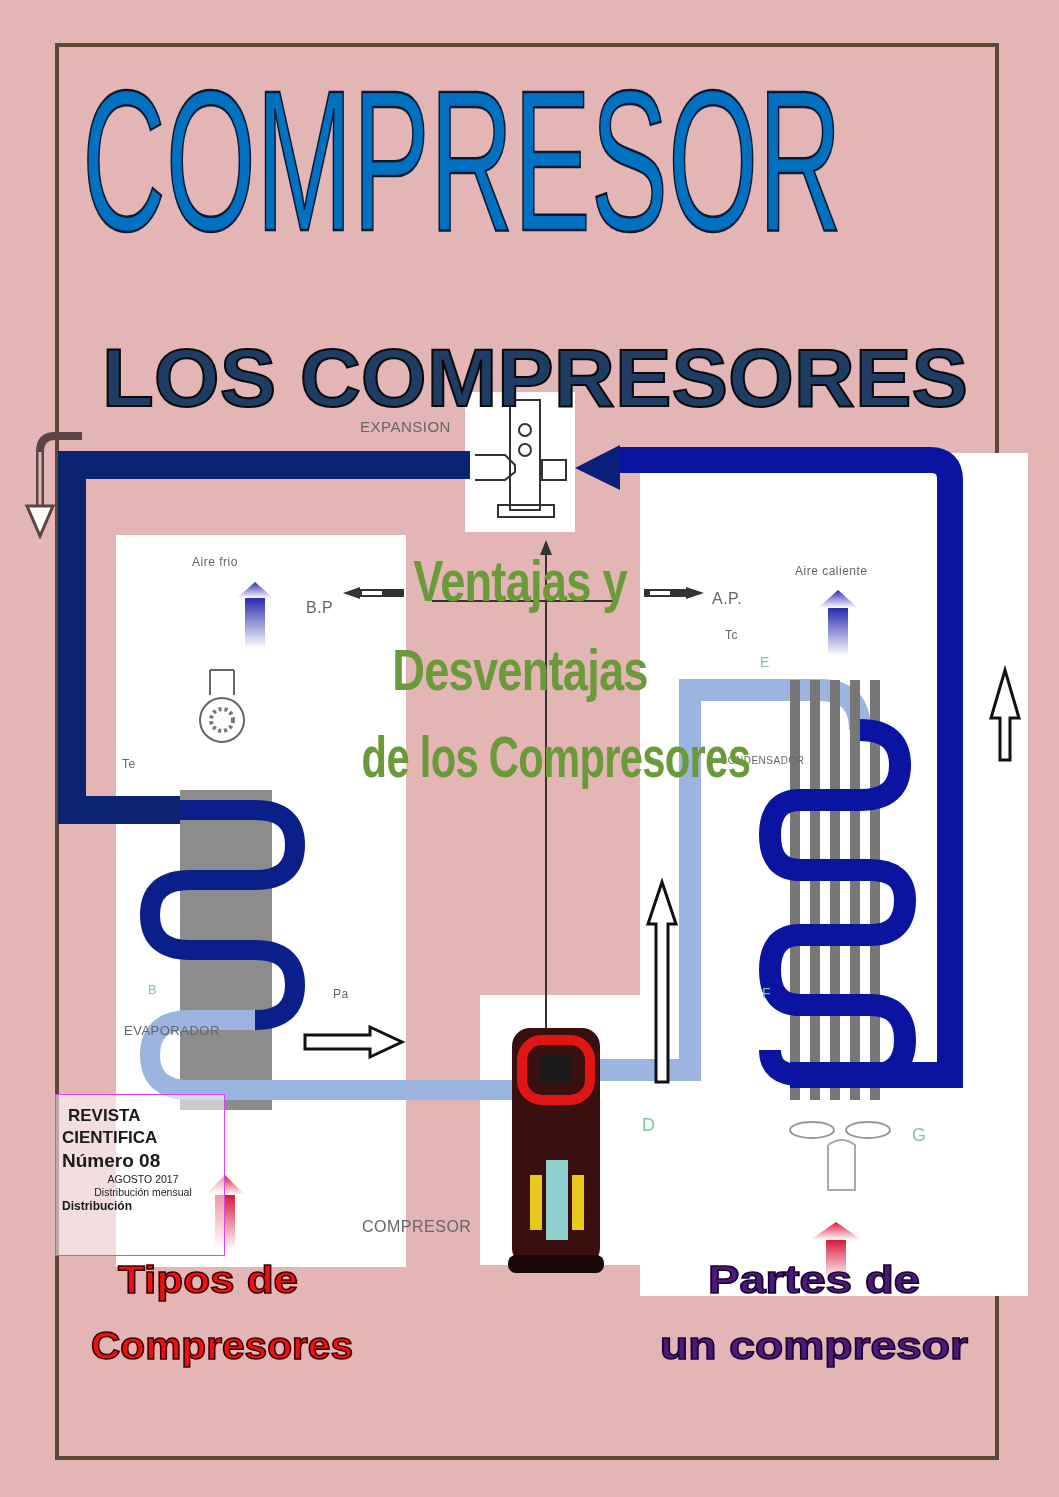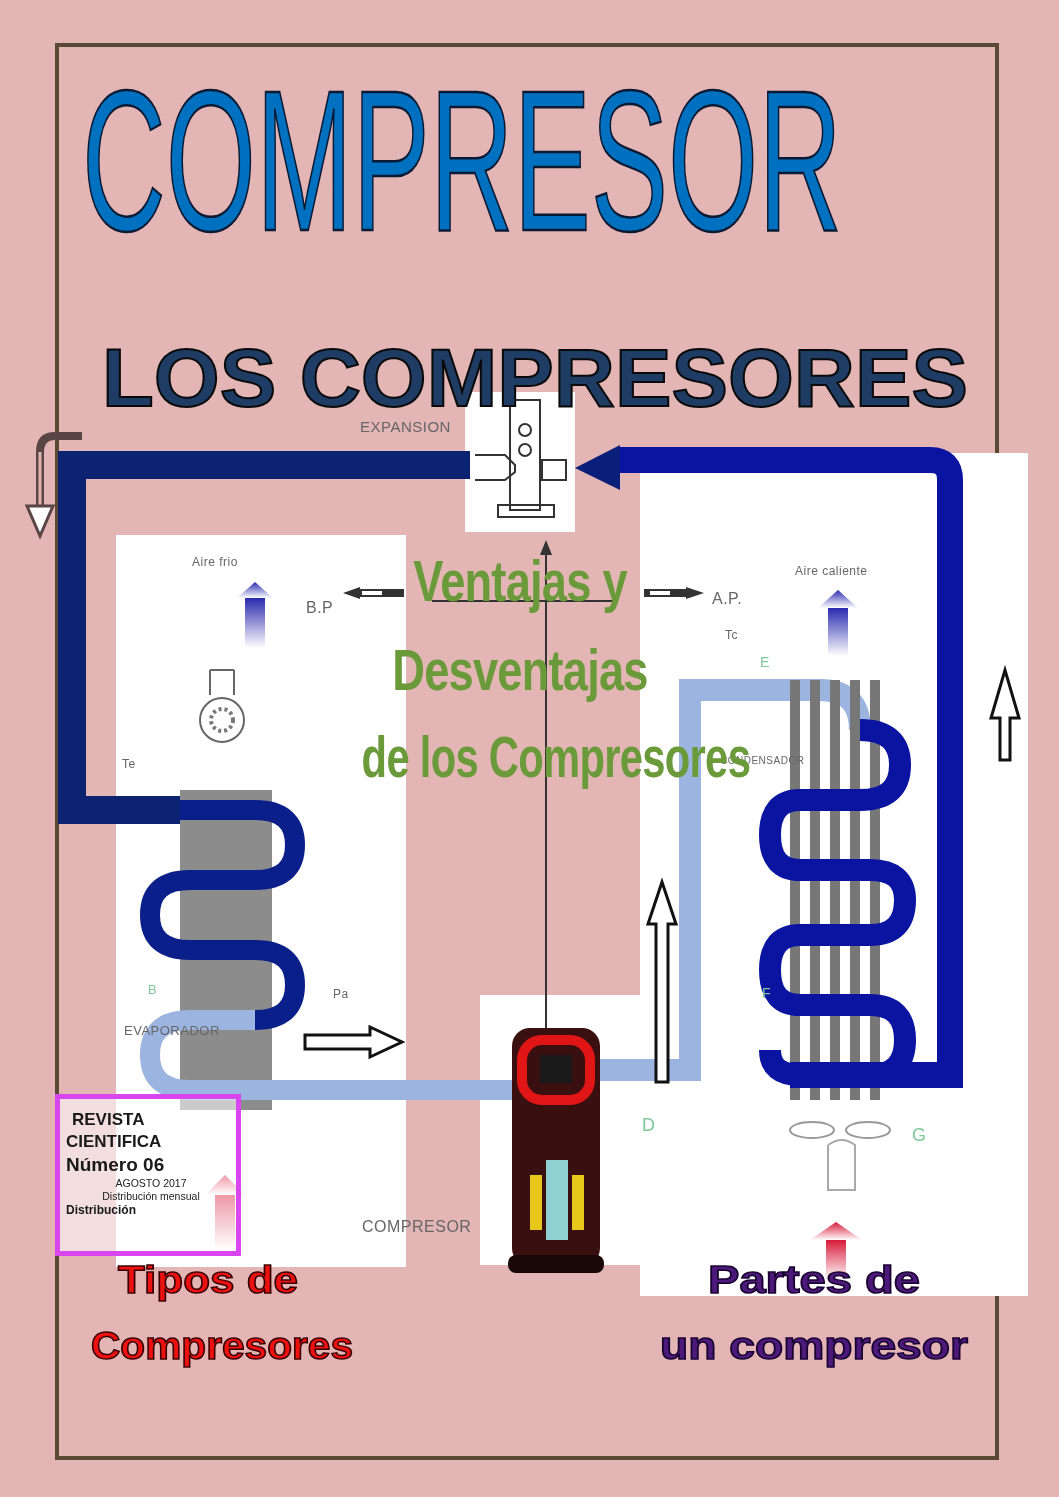--- a/index.html
+++ b/index.html
@@ -4,21 +4,21 @@
 <style>
   html, body { margin:0; padding:0; }
   body { width:1059px; height:1497px; background:#e3b5b5; position:relative; overflow:hidden; font-family:"Liberation Sans", sans-serif; }
   .abs { position:absolute; }
   .frame { left:55px; top:43px; width:944px; height:1417px; border:4px solid #5a4a35; box-sizing:border-box; }
   .title-main { left:62px; top:58px; width:800px; height:200px; }
   .subtitle { left:95px; top:336px; width:880px; height:80px; }
   .panel { background:#ffffff; }
   .diag-label { color:#666; font-size:14px; letter-spacing:0.5px; }
   .green-title { color:#6b9a3a; font-weight:bold; font-family:"Liberation Sans", sans-serif; text-align:center; transform:scaleX(0.78); transform-origin:center; white-space:nowrap; letter-spacing:-1px; }
-  .info-box { left:55px; top:1094px; width:186px; height:162px; border:5px solid #d946ef; background:rgba(255,255,255,0.55); box-sizing:border-box; padding:10px 0 0 6px; }
+  .info-box { left:55px; top:1094px; width:170px; height:162px; border:1px solid #d946ef; background:rgba(255,255,255,0.55); box-sizing:border-box; padding:10px 0 0 6px; }
   .info-box .big { font-weight:bold; font-size:17px; color:#1a1a1a; line-height:22px; }
   .info-box .num { font-weight:bold; font-size:19px; color:#1a1a1a; line-height:24px; }
   .info-box .small { font-size:10.5px; color:#222; line-height:13px;text-align:center; }
   .info-box .dist { font-weight:bold; font-size:12px; color:#1a1a1a; line-height:15px; }
 </style>
 </head>
 <body>
 
 <div class="abs frame"></div>
 
@@ -164,21 +164,21 @@
 
 <div class="abs" style="left:300px;top:548px;width:440px;">
   <div class="green-title" style="font-size:58px;line-height:66px;">Ventajas y</div>
   <div class="green-title" style="font-size:58px;line-height:88px;margin-top:12px;">Desventajas</div>
   <div class="green-title" style="font-size:58px;line-height:66px;margin-top:10px;transform:scaleX(0.72);">de los Compresores</div>
 </div>
 
 <div class="abs info-box">
   <div class="big" style="padding-left:6px;">REVISTA</div>
   <div class="big">CIENTIFICA</div>
-  <div class="num">Número 06</div>
+  <div class="num">Número 08</div>
   <div class="small">AGOSTO 2017</div>
   <div class="small">Distribución mensual</div>
   <div class="dist">Distribución</div>
 </div>
 
 <svg class="abs" style="left:90px;top:1255px;" width="280" height="130" viewBox="0 0 280 130">
   <text x="118" y="38" text-anchor="middle" font-size="38" font-weight="bold" textLength="180" lengthAdjust="spacingAndGlyphs" fill="#ee1111" stroke="#3a0000" stroke-width="1.5" font-family="Liberation Sans, sans-serif">Tipos de</text>
   <text x="132" y="104" text-anchor="middle" font-size="38" font-weight="bold" textLength="262" lengthAdjust="spacingAndGlyphs" fill="#ee1111" stroke="#3a0000" stroke-width="1.5" font-family="Liberation Sans, sans-serif">Compresores</text>
 </svg>
 

